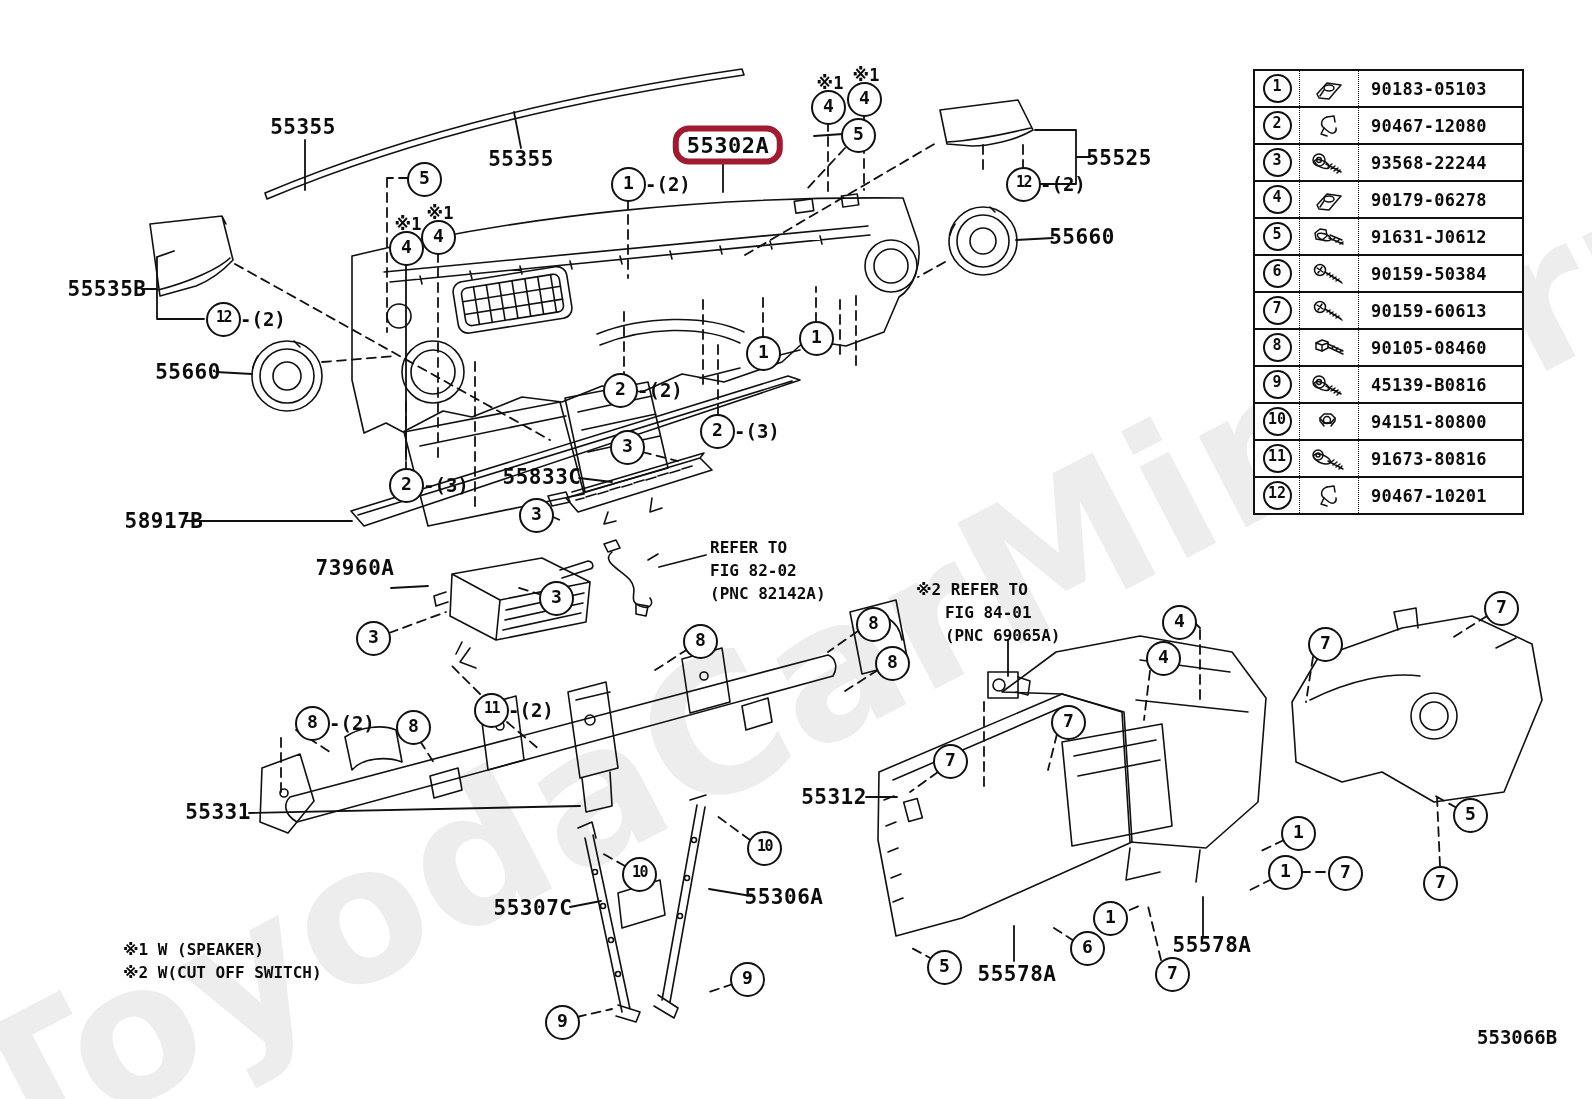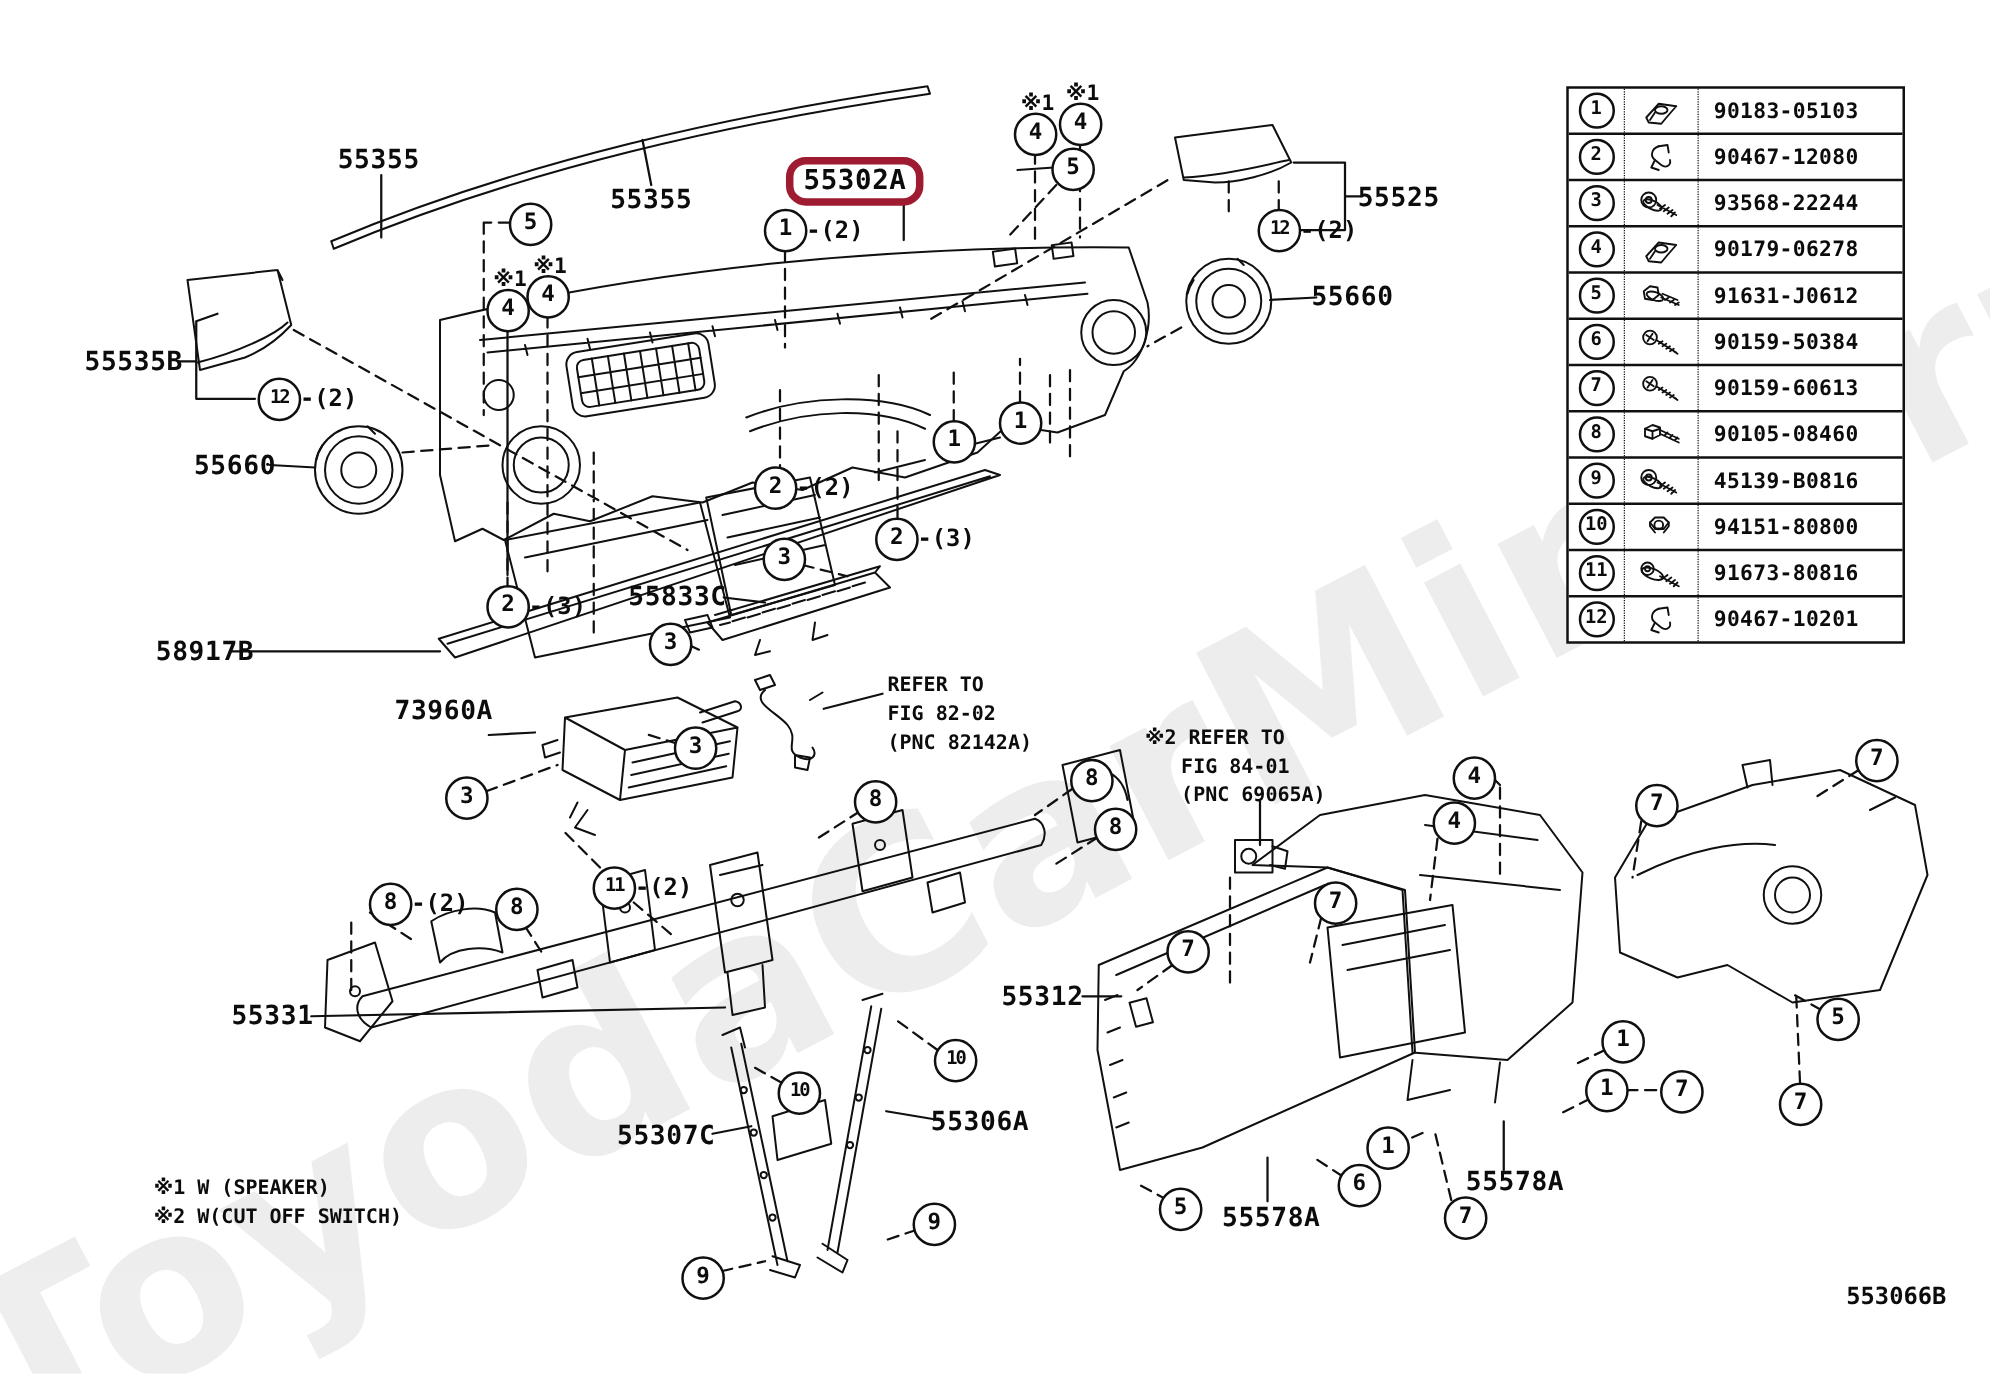--- a/index.html
+++ b/index.html
@@ -387,21 +387,21 @@
         </div>
         <div class="pcell numcell">
           <div class="pnum">90467-10201</div>
         </div>
       </div>
     </div>
 
   <div id="overlay">
       <div class="plabel" style="left: 303px; top: 127px;">55355</div>
       <div class="plabel" style="left: 521px; top: 159px;">55355</div>
-      <div class="plabel boxed" style="left: 684px; top: 145px; border-radius: 16px;">55302A</div>
+      <div class="plabel boxed" style="left: 728px; top: 145px; border-radius: 16px;">55302A</div>
       <div class="plabel" style="left: 1119px; top: 158px;">55525</div>
       <div class="plabel" style="left: 1082px; top: 237px;">55660</div>
       <div class="plabel" style="left: 107px; top: 289px;">55535B</div>
       <div class="plabel" style="left: 188px; top: 372px;">55660</div>
       <div class="plabel" style="left: 164px; top: 521px;">58917B</div>
       <div class="plabel" style="left: 542px; top: 477px;">55833C</div>
       <div class="plabel" style="left: 355px; top: 568px;">73960A</div>
       <div class="plabel" style="left: 218px; top: 812px;">55331</div>
       <div class="plabel" style="left: 533px; top: 908px;">55307C</div>
       <div class="plabel" style="left: 784px; top: 897px;">55306A</div>

